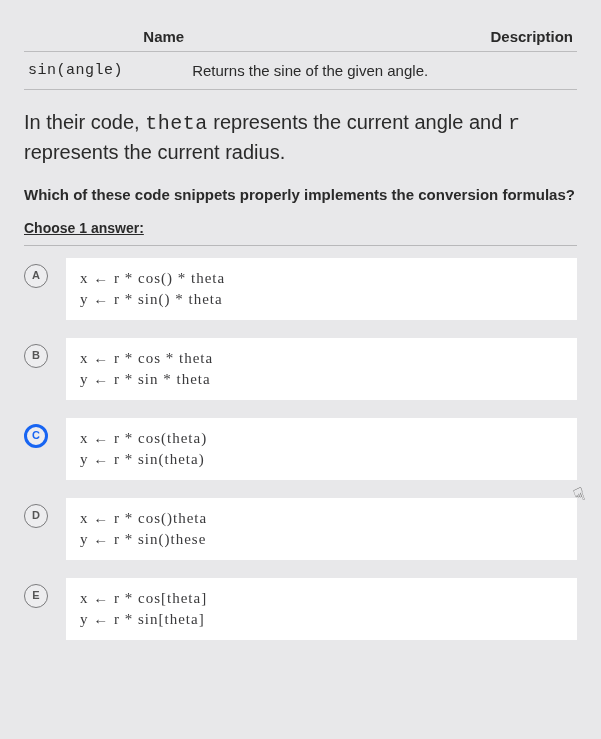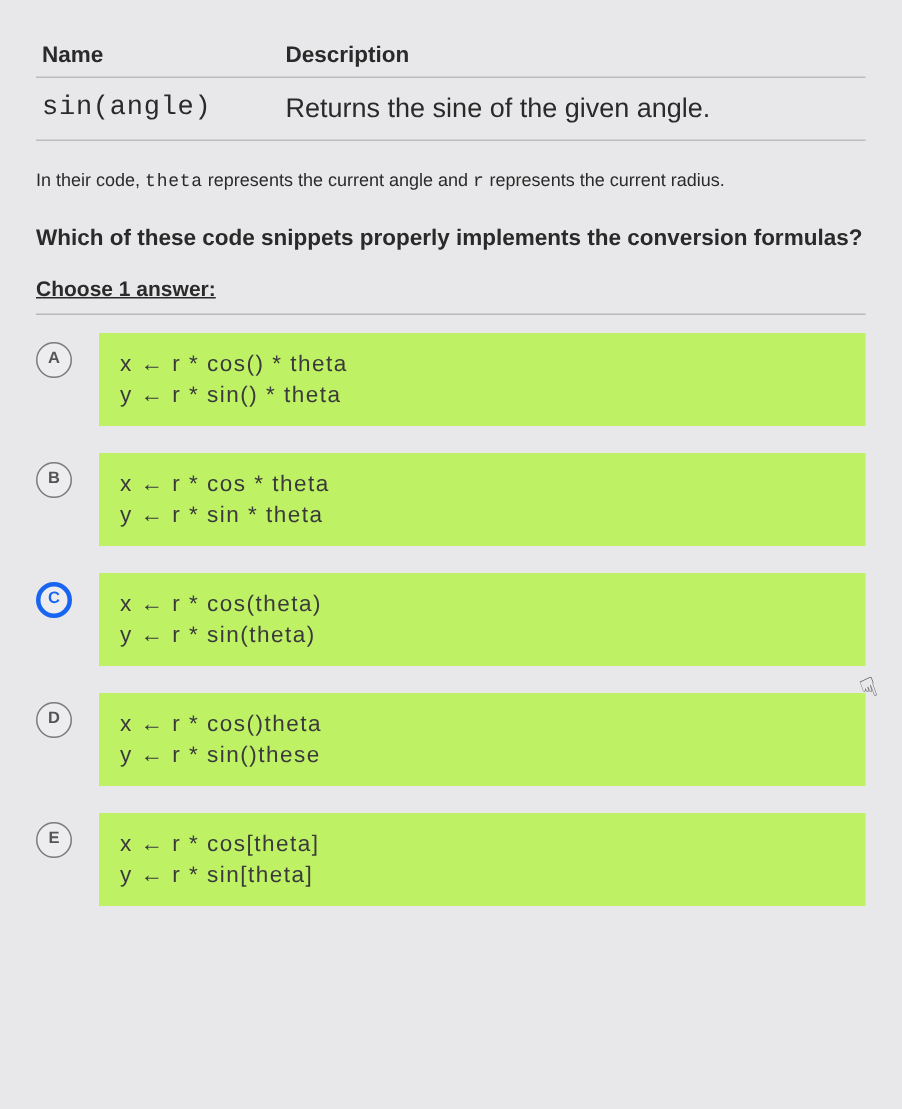--- a/index.html
+++ b/index.html
@@ -7,25 +7,25 @@
     margin: 0;
     padding: 20px 24px;
     width: 601px;
     font-family: -apple-system, BlinkMacSystemFont, "Segoe UI", Arial, sans-serif;
     background: #e8e8ea;
     color: #2a2a2a;
     font-size: 15px;
     line-height: 1.4;
   }
   .tbl { width: 100%; border-collapse: collapse; margin-bottom: 18px; }
-  .tbl th { text-align: left; font-weight: 600; padding: 6px 4px 4px; font-size: 15px; }
-  .tbl td { padding: 8px 4px; font-size: 18px; }
+  .tbl th { text-align: right; font-weight: 600; padding: 6px 4px 4px; font-size: 15px; }
+  .tbl td { padding: 8px 4px; font-size: 15px; }
   .tbl tr { border-bottom: 1px solid #bcbcbe; }
   .mono { font-family: "Courier New", Courier, monospace; letter-spacing: 0.5px; }
-  .para { margin: 14px 0 18px; font-size: 12px; }
+  .para { margin: 14px 0 18px; font-size: 20px; }
   .question { font-weight: 700; font-size: 15px; margin: 4px 0 14px; }
   .choose { font-size: 14px; font-weight: 600; margin-bottom: 6px; text-decoration: underline; }
   hr.sep { border: none; border-top: 1px solid #b8b8ba; margin: 4px 0 12px; }
   .answers { display: flex; flex-direction: column; gap: 18px; position: relative; }
   .answer { display: flex; align-items: flex-start; gap: 18px; }
   .bubble {
     width: 24px; height: 24px;
     border: 1.5px solid #7a7a7c;
     border-radius: 50%;
     display: flex; align-items: center; justify-content: center;
@@ -33,23 +33,23 @@
     flex-shrink: 0;
     margin-top: 6px;
     background: #ededef;
   }
   .bubble.selected {
     border: 3px solid #1865f2;
     color: #1865f2;
   }
   .codebox {
     flex: 1;
-    background: #bef264;
+    background: #ffffff;
     padding: 10px 14px;
-    font-family: Liberation Sans, sans-serif;
+    font-family: Liberation Serif, serif;
     font-size: 15px;
     white-space: pre;
     letter-spacing: 1px;
     color: #3a3a3c;
   }
   .cursor-icon {
     position: absolute;
     right: -8px;
     top: 225px;
     font-size: 18px;

